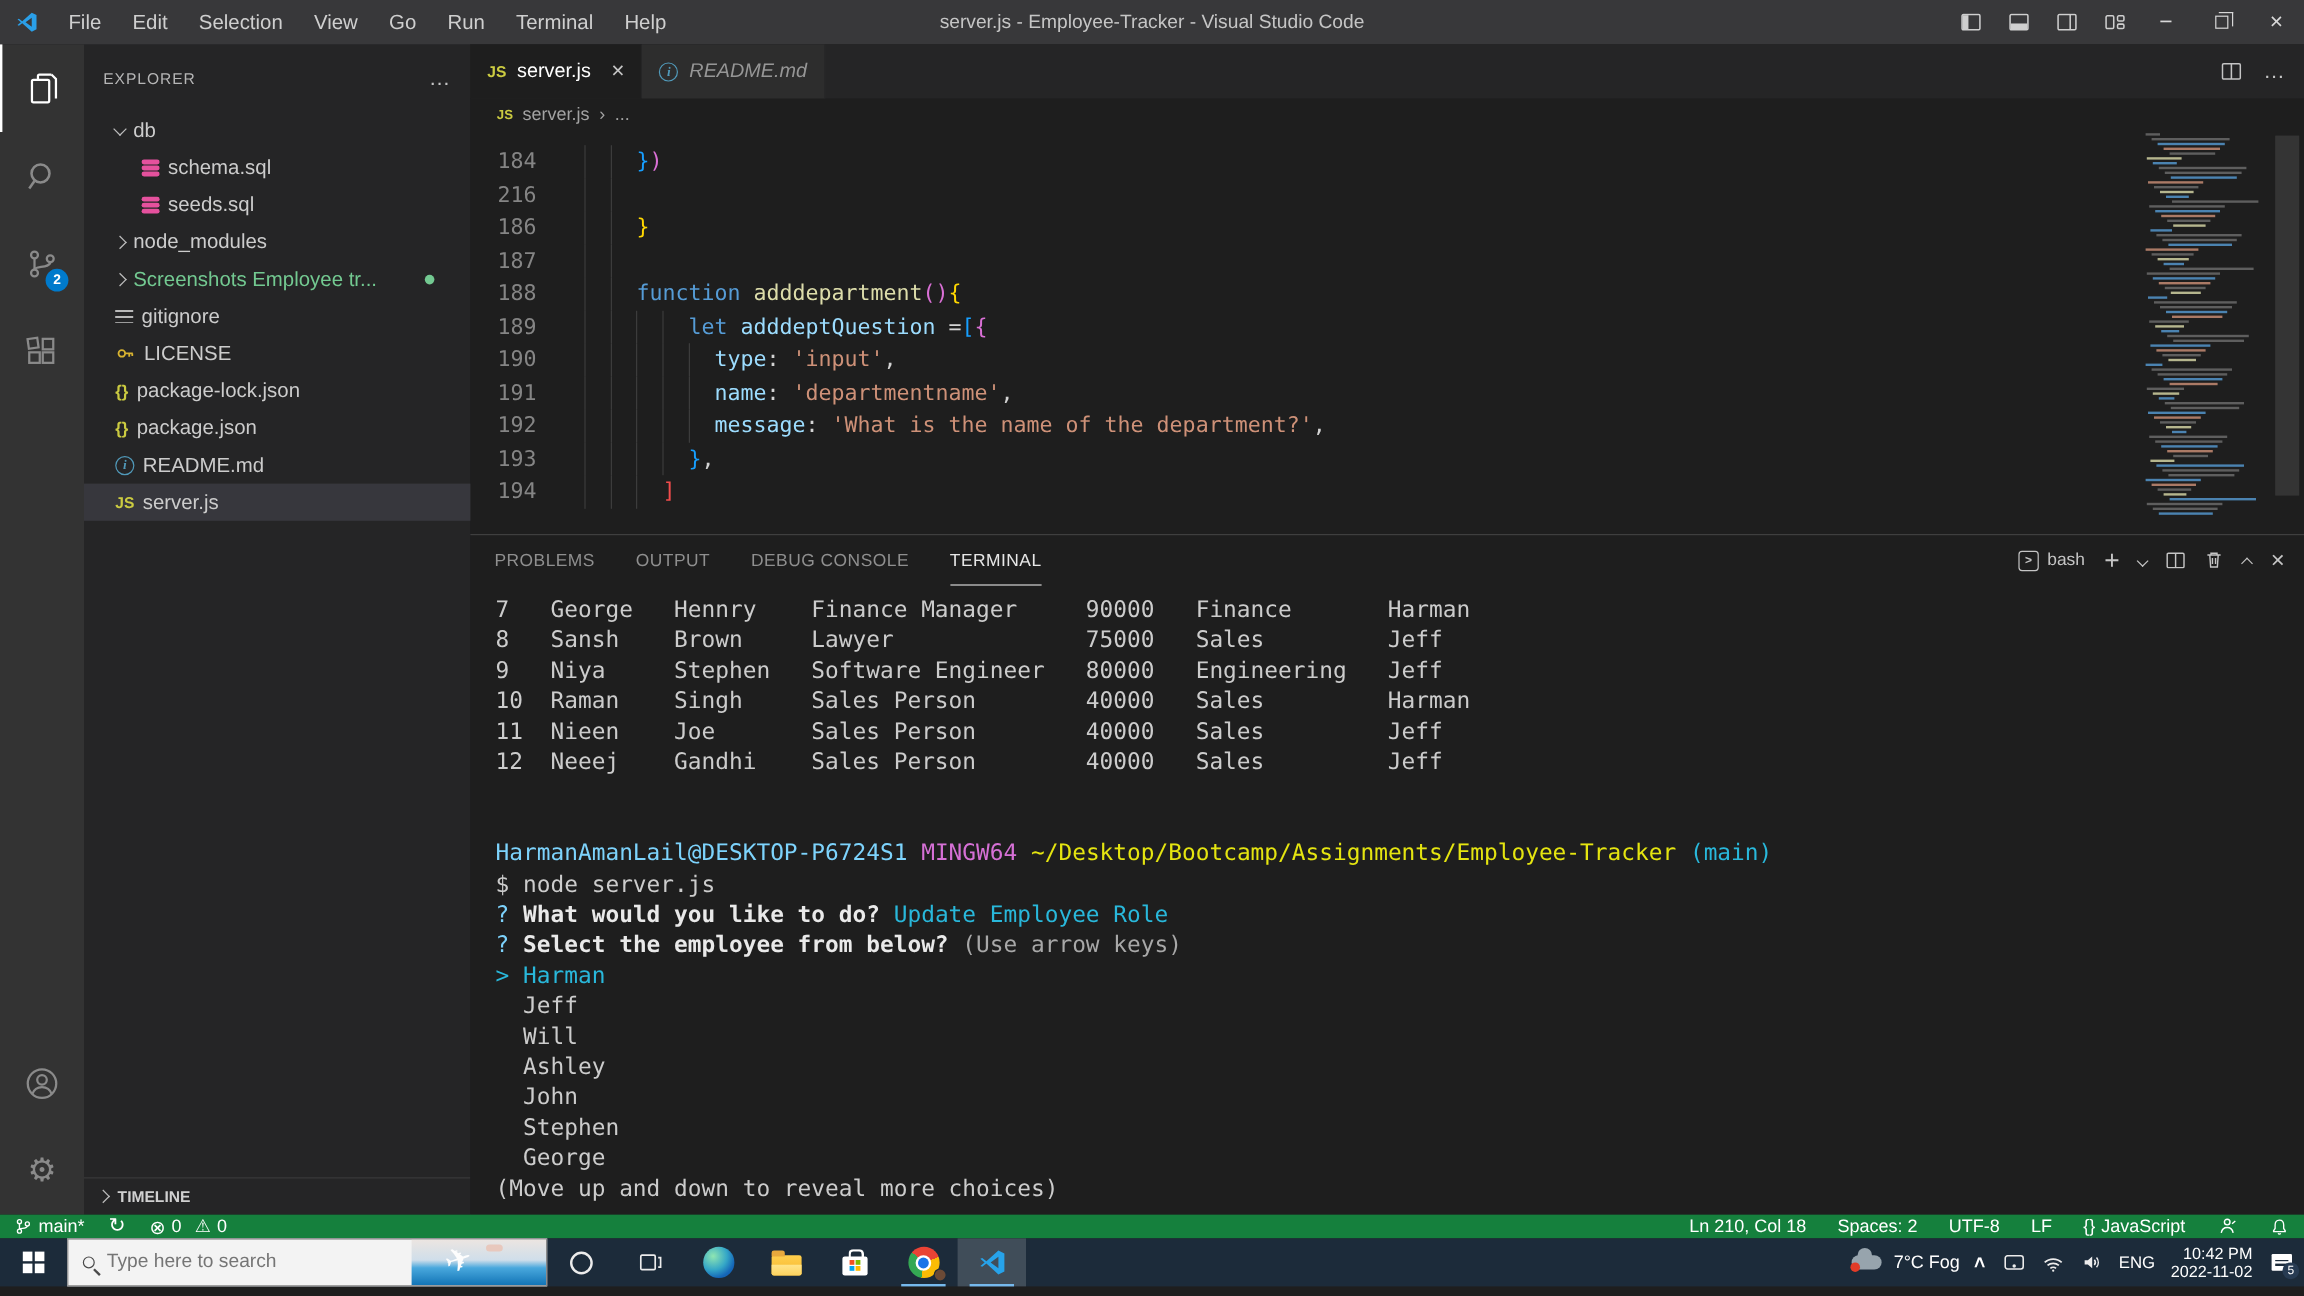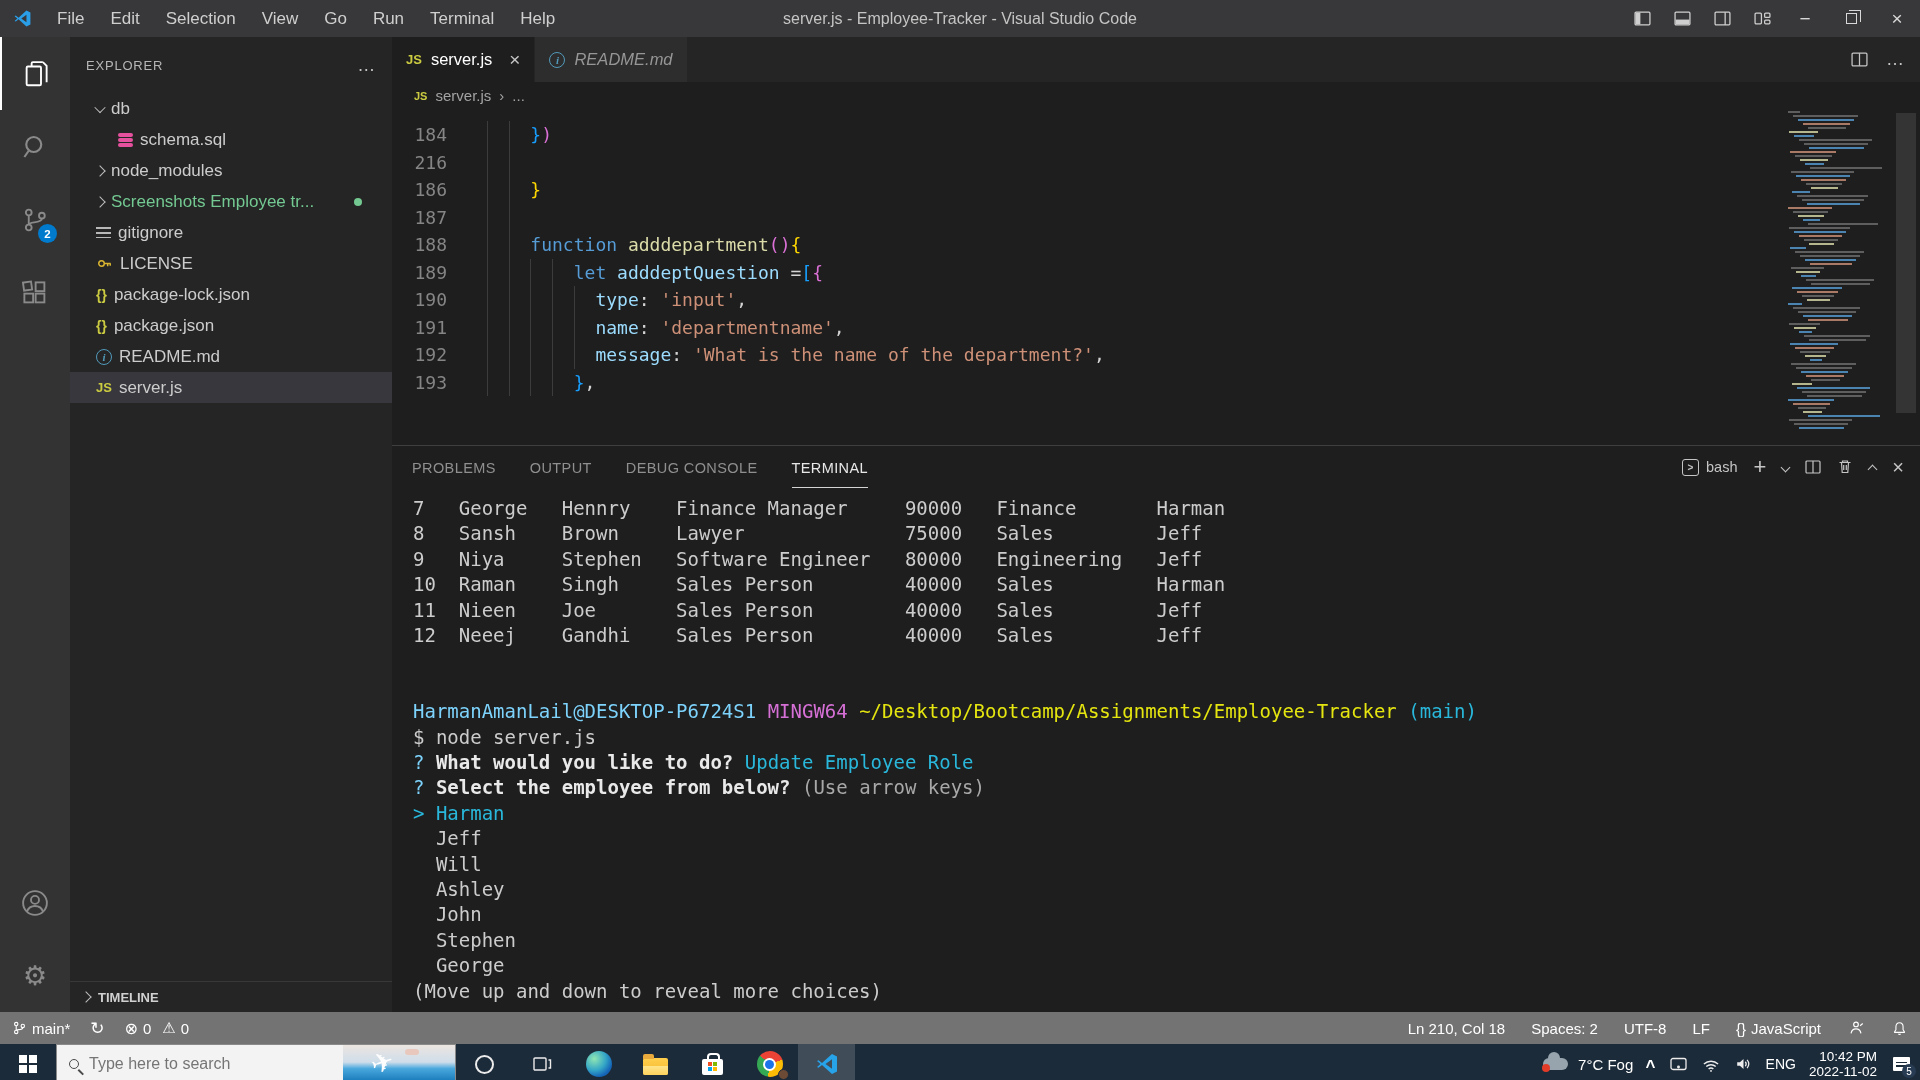--- a/index.html
+++ b/index.html
@@ -80,21 +80,21 @@
 .chev-sm{width:7px;height:7px;border-right:1.4px solid #c5c5c5;border-bottom:1.4px solid #c5c5c5}
 .chev-sm.down{transform:rotate(45deg)}
 .chev-sm.up{transform:rotate(-135deg);margin-top:5px}
 .pa-close{font-size:20px}
 .term{flex:1;padding:8px 0 0 21px;font-family:"DejaVu Sans Mono",monospace;font-size:19px;line-height:25.4px;white-space:pre}
 .t-line{min-height:25.4px}
 .t-wh{color:#cccccc}.t-gr{color:#7dd3fc}.t-mg{color:#d670d6}.t-yl{color:#e5e510}
 .t-cy{color:#29b8db}.t-bw{color:#e9e9e9;font-weight:bold}.t-dm{color:#a8a8a8}
 
 
-.statusbar{height:32px;background:#737373;color:#fff;display:flex;align-items:center;padding:0 12px;font-size:15px}
+.statusbar{height:20px;background:#15803d;color:#fff;display:flex;align-items:center;padding:0 12px;font-size:15px}
 .sb-left{display:flex;align-items:center;gap:20px}
 .sb-item{display:flex;align-items:center;gap:5px}
 .sb-right{margin-left:auto;display:flex;align-items:center;gap:26px}
 .glyph-ic{font-family:"DejaVu Sans",sans-serif}
 
 
 .taskbar{height:40px;background:#1c2b3a;display:flex;align-items:stretch;color:#fff}
 .tb-start{width:56px;display:flex;align-items:center;justify-content:center}
 .win-logo{display:grid;grid-template-columns:8px 8px;grid-template-rows:8px 8px;gap:1.5px}
 .win-logo span{background:#fff}
@@ -246,20 +246,24 @@
     </div>
     <div>
         <div class="tree-row" style="padding-left: 26px;">
           <span class="chevi down"></span>
           <span class="tree-label">db</span>
         </div>
         <div class="tree-row" style="padding-left: 48px;">
           <span class="icon-db"></span>
           <span class="tree-label">schema.sql</span>
         </div>
+        <div class="tree-row" style="padding-left: 48px;">
+          <span class="icon-db"></span>
+          <span class="tree-label">seeds.sql</span>
+        </div>
         <div class="tree-row" style="padding-left: 26px;">
           <span class="chevi right"></span>
           <span class="tree-label">node_modules</span>
         </div>
         <div class="tree-row" style="padding-left: 26px;">
           <span class="chevi right"></span>
           <span class="tree-label" style="color: rgb(115, 201, 145);">Screenshots Employee tr...</span>
           <div class="git-dot"></div>
         </div>
         <div class="tree-row" style="padding-left: 26px;">
@@ -331,20 +335,21 @@
           <div class="codeline"><div class="gutter">184</div><div class="lc" style="display: inline;"><span class="tk-ws">    </span><span class="tk-bb">}</span><span class="tk-bp">)</span></div><div class="iguide" style="left: 95px;"></div><div class="iguide" style="left: 116.68px;"></div></div>
           <div class="codeline"><div class="gutter">216</div><div class="lc" style="display: inline;"><span class="tk-ws">    </span></div><div class="iguide" style="left: 95px;"></div><div class="iguide" style="left: 116.68px;"></div></div>
           <div class="codeline"><div class="gutter">186</div><div class="lc" style="display: inline;"><span class="tk-ws">    </span><span class="tk-by">}</span></div><div class="iguide" style="left: 95px;"></div><div class="iguide" style="left: 116.68px;"></div></div>
           <div class="codeline"><div class="gutter">187</div><div class="lc" style="display: inline;"><span class="tk-ws">    </span></div><div class="iguide" style="left: 95px;"></div><div class="iguide" style="left: 116.68px;"></div></div>
           <div class="codeline"><div class="gutter">188</div><div class="lc" style="display: inline;"><span class="tk-ws">    </span><span class="tk-kw">function</span><span class="tk-df"> </span><span class="tk-fn">adddepartment</span><span class="tk-bp">(</span><span class="tk-bp">)</span><span class="tk-by">{</span></div><div class="iguide" style="left: 95px;"></div><div class="iguide" style="left: 116.68px;"></div></div>
           <div class="codeline"><div class="gutter">189</div><div class="lc" style="display: inline;"><span class="tk-ws">        </span><span class="tk-kw">let</span><span class="tk-df"> </span><span class="tk-vr">adddeptQuestion</span><span class="tk-df"> =</span><span class="tk-bb">[</span><span class="tk-bp">{</span></div><div class="iguide" style="left: 95px;"></div><div class="iguide" style="left: 116.68px;"></div><div class="iguide" style="left: 138.36px;"></div><div class="iguide" style="left: 160.04px;"></div></div>
           <div class="codeline"><div class="gutter">190</div><div class="lc" style="display: inline;"><span class="tk-ws">          </span><span class="tk-vr">type</span><span class="tk-df">: </span><span class="tk-st">'input'</span><span class="tk-df">,</span></div><div class="iguide" style="left: 95px;"></div><div class="iguide" style="left: 116.68px;"></div><div class="iguide" style="left: 138.36px;"></div><div class="iguide" style="left: 160.04px;"></div><div class="iguide" style="left: 181.72px;"></div></div>
           <div class="codeline"><div class="gutter">191</div><div class="lc" style="display: inline;"><span class="tk-ws">          </span><span class="tk-vr">name</span><span class="tk-df">: </span><span class="tk-st">'departmentname'</span><span class="tk-df">,</span></div><div class="iguide" style="left: 95px;"></div><div class="iguide" style="left: 116.68px;"></div><div class="iguide" style="left: 138.36px;"></div><div class="iguide" style="left: 160.04px;"></div><div class="iguide" style="left: 181.72px;"></div></div>
           <div class="codeline"><div class="gutter">192</div><div class="lc" style="display: inline;"><span class="tk-ws">          </span><span class="tk-vr">message</span><span class="tk-df">: </span><span class="tk-st">'What is the name of the department?'</span><span class="tk-df">,</span></div><div class="iguide" style="left: 95px;"></div><div class="iguide" style="left: 116.68px;"></div><div class="iguide" style="left: 138.36px;"></div><div class="iguide" style="left: 160.04px;"></div><div class="iguide" style="left: 181.72px;"></div></div>
           <div class="codeline"><div class="gutter">193</div><div class="lc" style="display: inline;"><span class="tk-ws">        </span><span class="tk-bb">}</span><span class="tk-df">,</span></div><div class="iguide" style="left: 95px;"></div><div class="iguide" style="left: 116.68px;"></div><div class="iguide" style="left: 138.36px;"></div><div class="iguide" style="left: 160.04px;"></div></div>
+          <div class="codeline"><div class="gutter">194</div><div class="lc" style="display: inline;"><span class="tk-ws">      </span><span class="tk-br">]</span></div><div class="iguide" style="left: 95px;"></div><div class="iguide" style="left: 116.68px;"></div><div class="iguide" style="left: 138.36px;"></div></div>
         </div>
       <div class="minimap">
           <div class="mm-bar" style="width: 12px; margin-left: 0px; background: rgb(110, 110, 110);"></div>
           <div class="mm-bar" style="width: 65px; margin-left: 5px; background: rgb(110, 110, 110);"></div>
           <div class="mm-bar" style="width: 56px; margin-left: 10px; background: rgb(86, 156, 214);"></div>
           <div class="mm-bar" style="width: 47px; margin-left: 15px; background: rgb(206, 145, 120);"></div>
           <div class="mm-bar" style="width: 38px; margin-left: 20px; background: rgb(110, 110, 110);"></div>
           <div class="mm-bar" style="width: 29px; margin-left: 1px; background: rgb(220, 220, 170);"></div>
           <div class="mm-bar" style="width: 20px; margin-left: 6px; background: rgb(86, 156, 214);"></div>
           <div class="mm-bar" style="width: 73px; margin-left: 11px; background: rgb(110, 110, 110);"></div>

